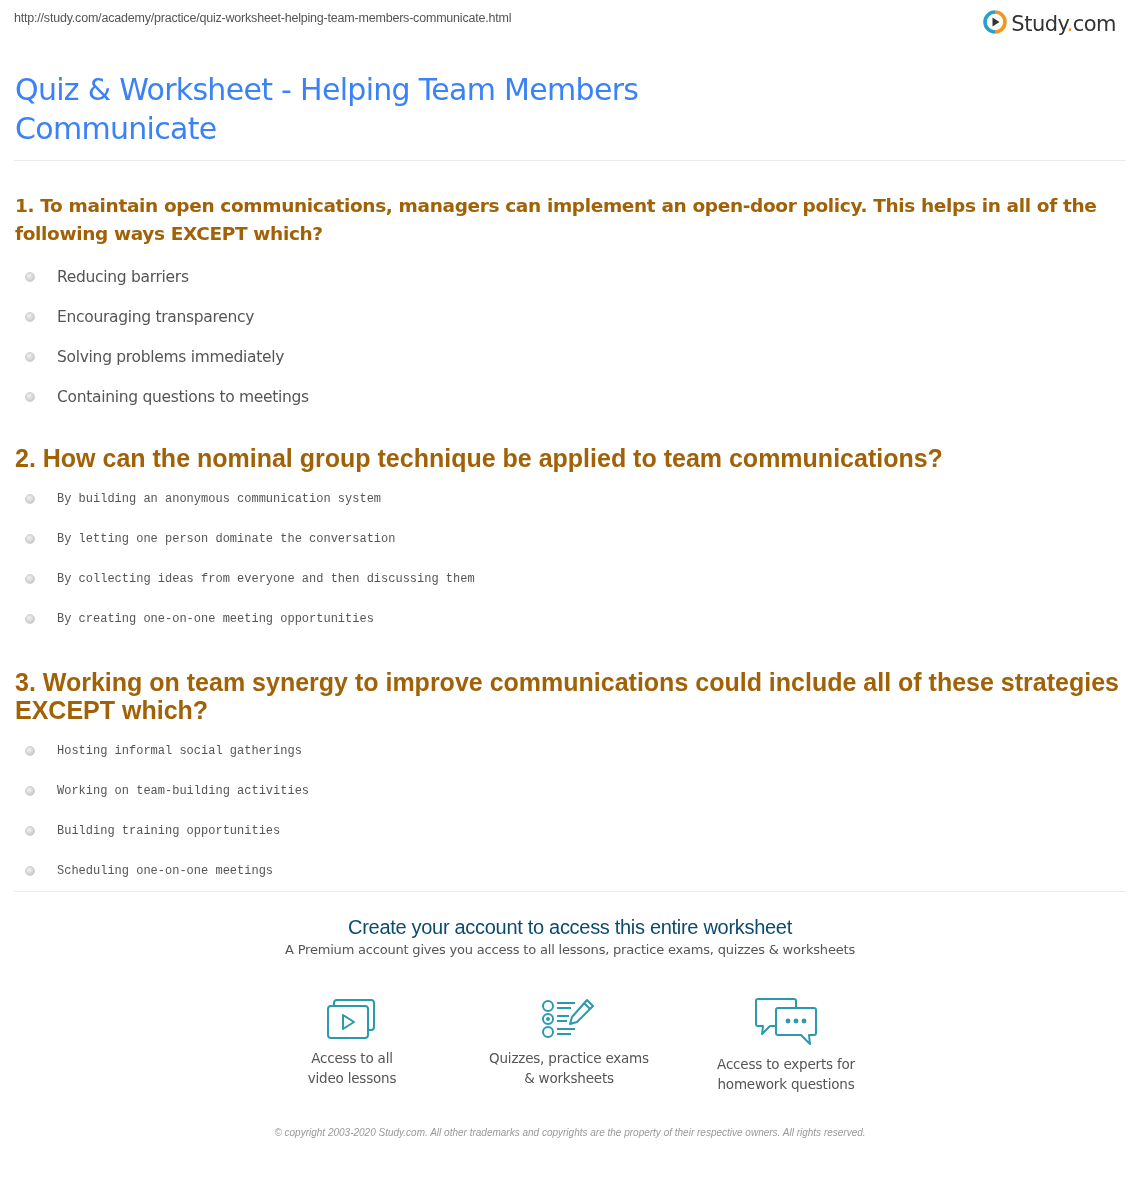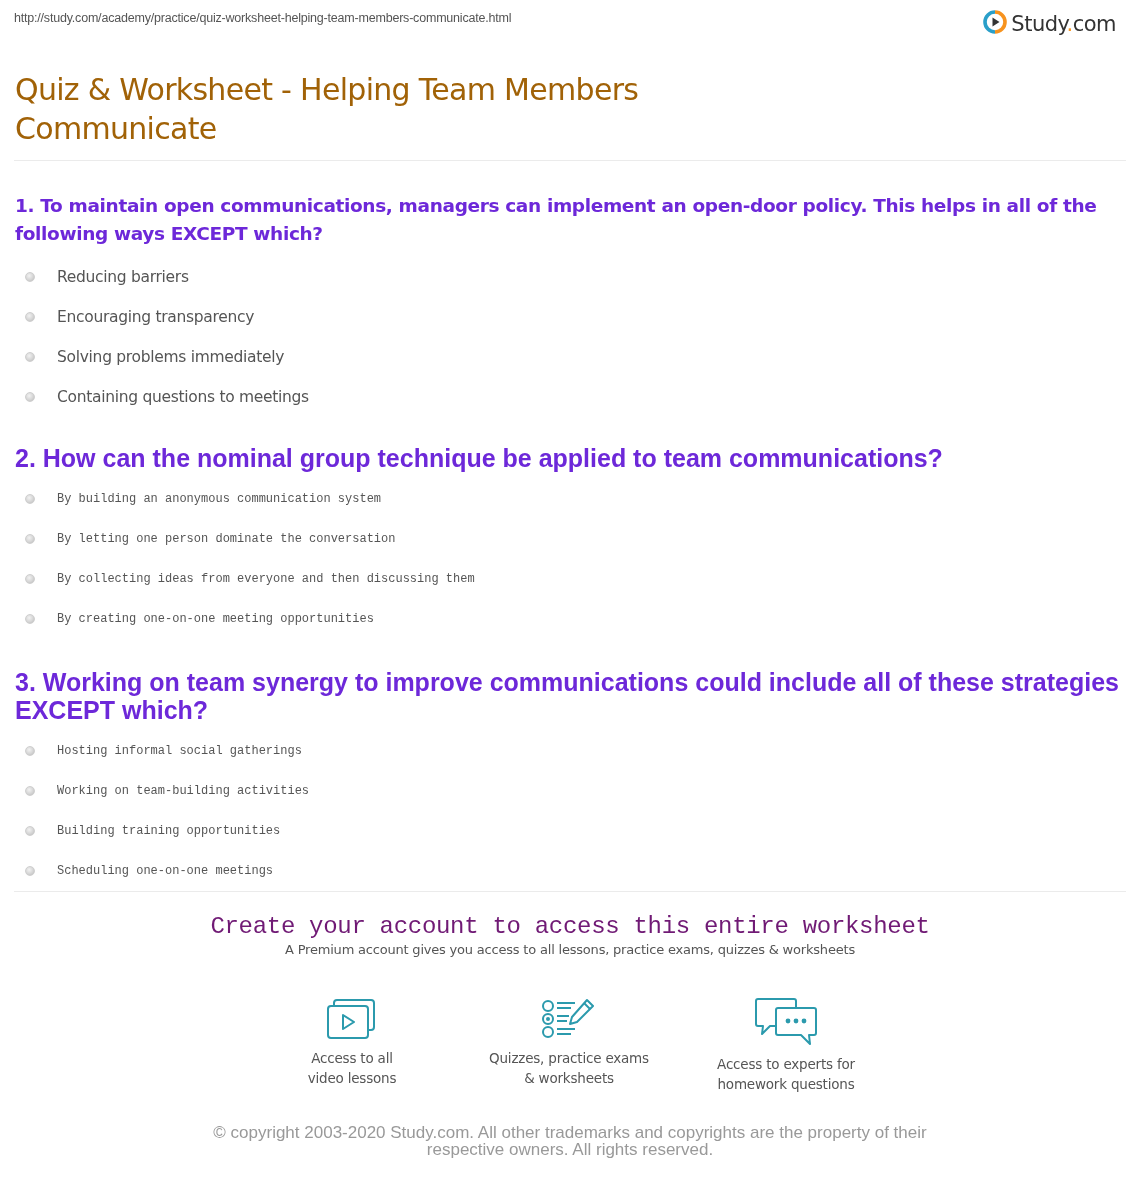--- a/index.html
+++ b/index.html
@@ -37,42 +37,42 @@
       line-height: 30px;
     }
     .logo-dot { color: #f7931e; }
     .page-title {
       position: absolute;
       left: 15px;
       top: 70px;
       width: 720px;
       font-size: 30px;
       line-height: 39px;
-      color: #a16207;
+      color: #3b82f6;
       font-family: "DejaVu Sans", sans-serif;
       font-weight: normal;
       letter-spacing: -0.7px;
     }
     .divider {
       position: absolute;
       left: 14px;
       width: 1112px;
       height: 1px;
       background: #ebebeb;
     }
     .question {
       position: absolute;
       left: 15px;
       width: 1110px;
     }
     .q-text {
       font-size: 18.5px;
       line-height: 28px;
       font-weight: bold;
-      color: #6d28d9;
+      color: #a16207;
       letter-spacing: -0.35px;
       font-family: "DejaVu Sans", sans-serif;
     }
     .q2 .q-text, .q3 .q-text { font-family: "Liberation Sans", sans-serif; font-size: 25px; letter-spacing: 0; }
     .options { list-style: none; margin-top: 14px; }
     .option {
       display: flex;
       align-items: center;
       height: 40px;
       cursor: pointer;
@@ -96,25 +96,25 @@
     .q2 .opt-label, .q3 .opt-label { font-family: Liberation Mono, monospace; font-size: 12px; letter-spacing: 0; }
 
     .cta {
       position: absolute;
       left: 0;
       top: 912px;
       width: 1140px;
       text-align: center;
     }
     .cta-title {
-      font-size: 24px;
-      color: #701a75;
+      font-size: 20px;
+      color: #0c4a6e;
       font-weight: 300;
       line-height: 30px;
-      font-family: Liberation Mono, monospace;
+      font-family: Liberation Sans, sans-serif;
       letter-spacing: -0.3px;
     }
     .cta-sub {
       font-size: 13px;
       color: #555;
       margin-top: 0;
       font-family: "DejaVu Sans", sans-serif;
       letter-spacing: -0.2px;
     }
     .features {
@@ -138,24 +138,25 @@
       color: #555;
       font-family: "DejaVu Sans", sans-serif;
       letter-spacing: -0.2px;
     }
     .copyright {
       position: absolute;
       left: 210px;
       top: 1124px;
       width: 720px;
       text-align: center;
-      font-size: 17px;
+      font-size: 10px;
       line-height: 17px;
       color: #999999;
       font-family: "Liberation Sans", sans-serif;
+      font-style: italic;
     }
   </style>
 </head>
 <body>
 
 <div class="url">http://study.com/academy/practice/quiz-worksheet-helping-team-members-communicate.html</div>
 
 <div class="logo">
   <span>
     <svg width="24" height="24" viewBox="0 0 24 24">

